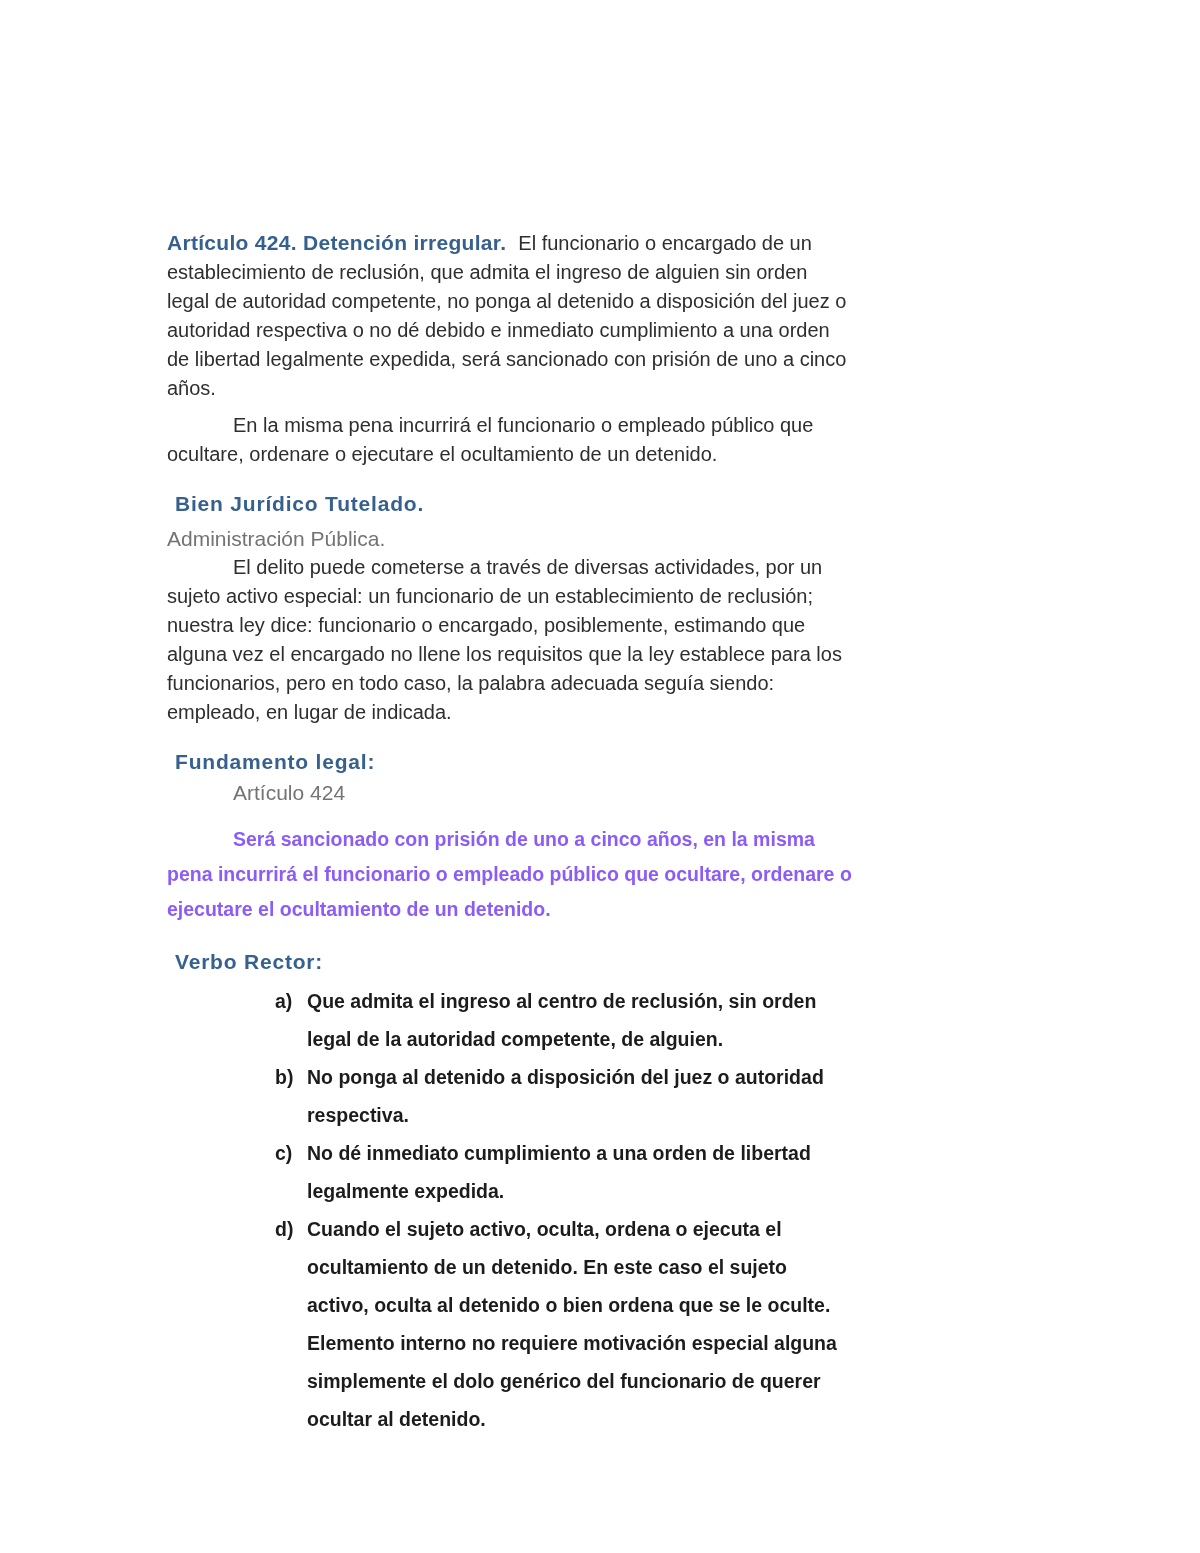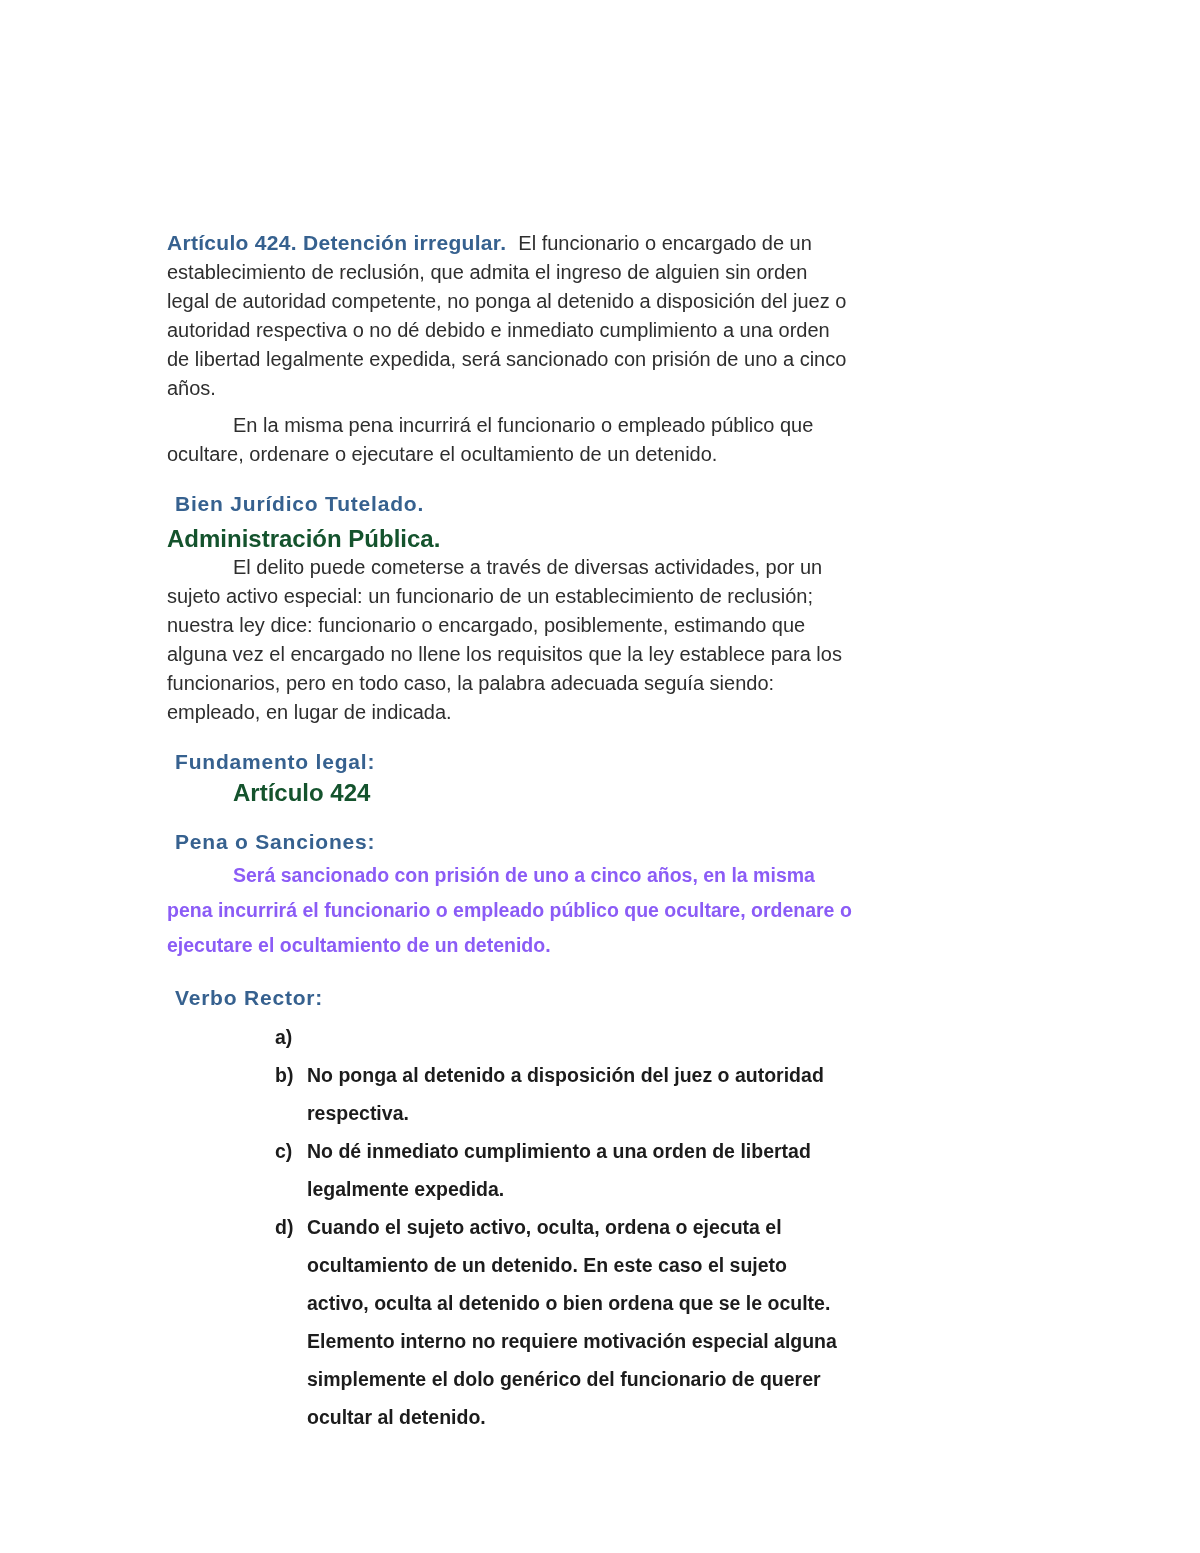--- a/index.html
+++ b/index.html
@@ -41,23 +41,23 @@
     font-size: 21px;
     font-weight: 700;
     color: #36618f;
     letter-spacing: 0.8px;
     margin: 20px 0 6px 8px;
     line-height: 29px;
   }
   h2.gap-top { margin-top: 72px; }
   h2.tight-bottom { margin-bottom: 2px; }
   .bold-body {
-    font-weight: 700;
-    color: #14532d;
-    font-size: 24px;
+    font-weight: 400;
+    color: #737373;
+    font-size: 21px;
     line-height: 29px;
   }
   .pena-body {
     font-weight: 700;
     color: #8b5cf6;
     font-size: 19.5px;
     line-height: 35px;
     text-indent: 66px;
     margin-top: 2px;
   }
@@ -96,28 +96,28 @@
   <p class="body-text first-indent para-2">En la misma pena incurrirá el funcionario o empleado público que ocultare, ordenare o ejecutare el ocultamiento de un detenido.</p>
 
   <h2 class="section-heading">Bien Jurídico Tutelado.</h2>
   <p class="bold-body">Administración Pública.</p>
 
   <p class="body-text first-indent">El delito puede cometerse a través de diversas actividades, por un sujeto activo especial: un funcionario de un establecimiento de reclusión; nuestra ley dice: funcionario o encargado, posiblemente, estimando que alguna vez el encargado no llene los requisitos que la ley establece para los funcionarios, pero en todo caso, la palabra adecuada seguía siendo: empleado, en lugar de indicada.</p>
 
   <h2 class="section-heading tight-bottom">Fundamento legal:</h2>
   <p class="bold-body fundamento-body">Artículo 424</p>
 
-  <h2 class="section-heading tight-bottom">Pena o Sanciones:</h2>
   <p class="pena-body">Será sancionado con prisión de uno a cinco años, en la misma pena incurrirá el funcionario o empleado público que ocultare, ordenare o ejecutare el ocultamiento de un detenido.</p>
 
   <h2 class="section-heading tight-bottom">Verbo Rector:</h2>
 
   <div class="verbo-list">
     <div class="verbo-item">
       <span class="verbo-marker">a)</span>
+      <span class="verbo-text">Que admita el ingreso al centro de reclusión, sin orden legal de la autoridad competente, de alguien.</span>
     </div>
     <div class="verbo-item">
       <span class="verbo-marker">b)</span>
       <span class="verbo-text">No ponga al detenido a disposición del juez o autoridad respectiva.</span>
     </div>
     <div class="verbo-item">
       <span class="verbo-marker">c)</span>
       <span class="verbo-text">No dé inmediato cumplimiento a una orden de libertad legalmente expedida.</span>
     </div>
     <div class="verbo-item">

